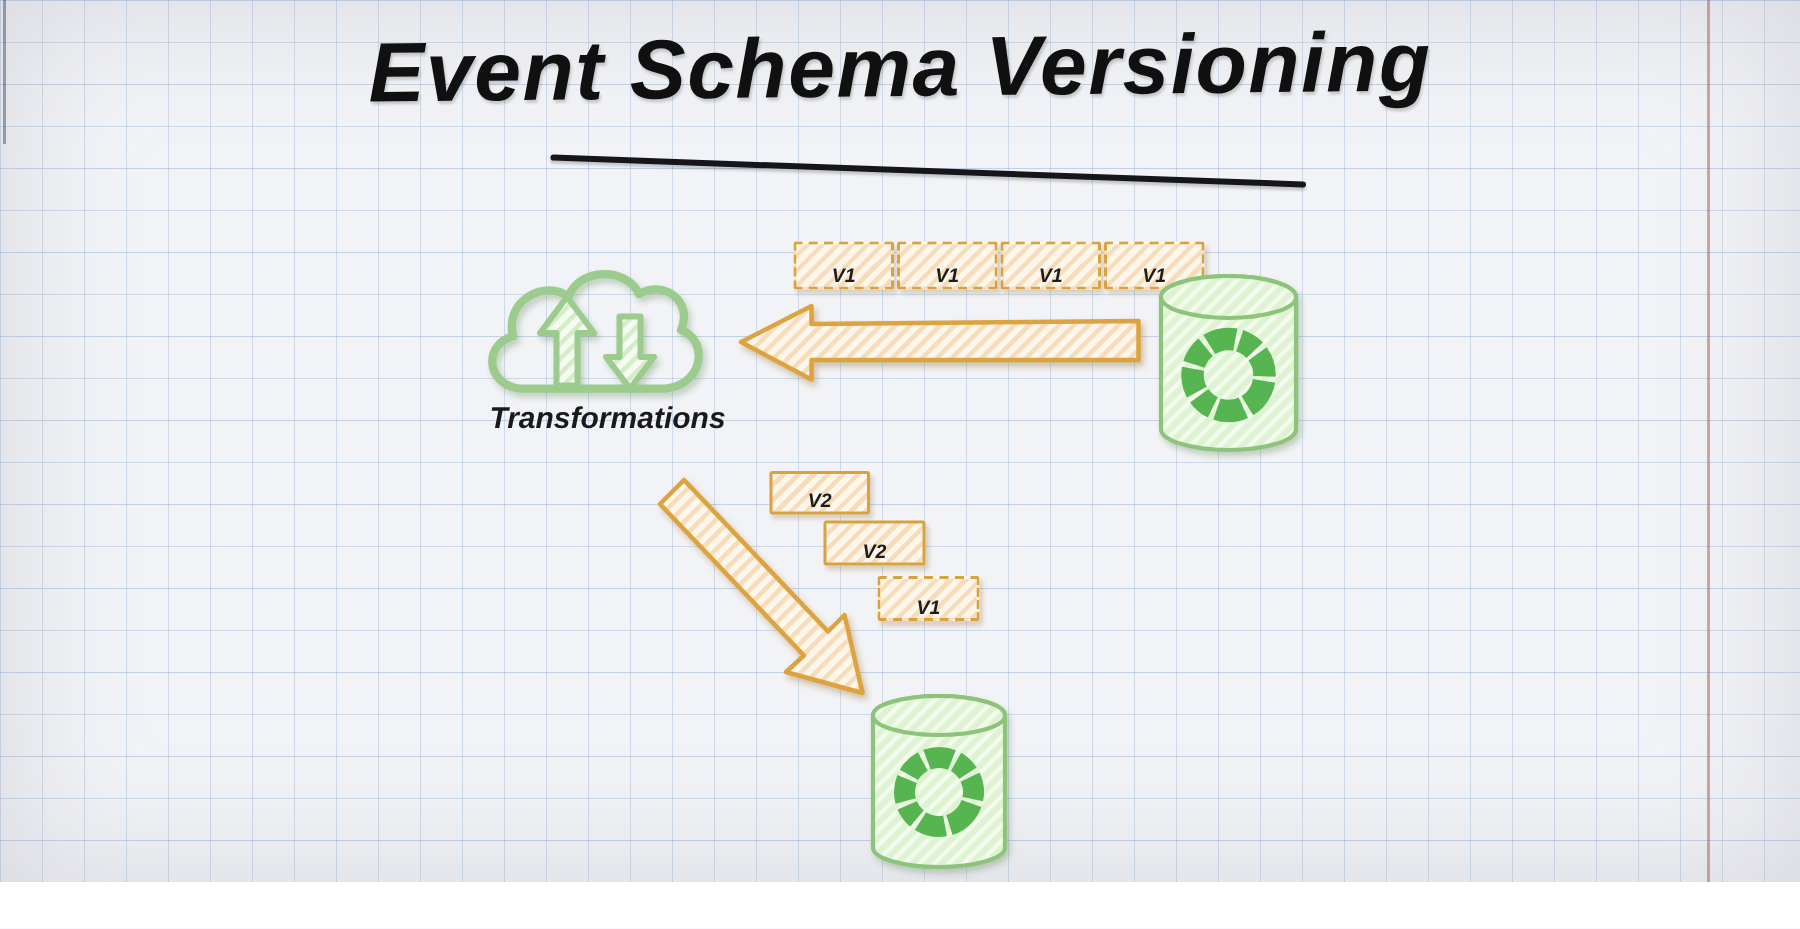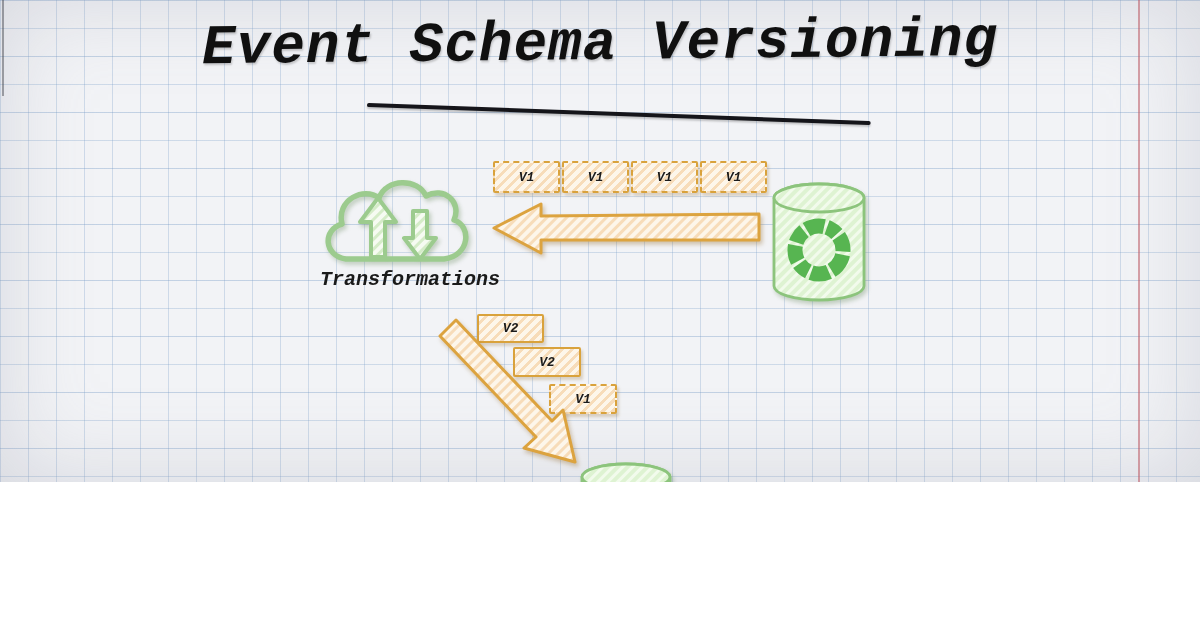--- a/index.html
+++ b/index.html
@@ -1,48 +1,49 @@
 <!DOCTYPE html>
 <html><head>
 <meta charset="utf-8">
 <style>
   html,body{margin:0;padding:0;}
   .page{
     position:relative;
-    width:1200px;height:482px;
+    width:1200px;height:588px;
     overflow:hidden;
     background-color:#f2f3f6;
     background-image:
       repeating-linear-gradient(to right, rgba(122,158,200,0.30) 0 1px, transparent 1px 28px),
       repeating-linear-gradient(to bottom, rgba(122,158,200,0.30) 0 1px, transparent 1px 28px),
       repeating-linear-gradient(to bottom, rgba(110,145,190,0.12) 0 1px, transparent 1px 56px);
     box-shadow: inset 0 0 90px rgba(140,145,160,0.28);
-    font-family:Liberation Mono, monospace;
+    font-family:Liberation Sans, sans-serif;
   }
   .margin-line{position:absolute;top:0;left:1138px;width:2px;height:619px;background:rgba(187,90,100,0.55);}
   .paper-edge{position:absolute;top:0;left:2px;width:2px;height:96px;background:rgba(60,62,72,0.45);}
 
   .title{
     position:absolute;top:12px;left:50%;transform:translateX(-50%) rotate(-0.6deg);
     margin:0;white-space:nowrap;
     font-style:italic;font-weight:bold;font-size:56px;letter-spacing:1px;
     color:#101010;text-shadow:1px 2px 2px rgba(0,0,0,0.18);
   }
   .title-underline{
     position:absolute;left:367px;top:103px;width:504px;height:4px;border-radius:2px;
     background:#15151a;transform:rotate(2.05deg);transform-origin:left center;
     box-shadow:0 2px 2px rgba(0,0,0,0.2);
   }
 
   .event-box{
-    position:absolute;display:flex;align-items:center;justify-content:center;
+    position:absolute;display:flex;align-items:flex-end;justify-content:center;
     border:2px dashed #d9a23c;border-radius:2px;
     background:repeating-linear-gradient(135deg,#fdf6ea 0 4px,#f7dcb9 4px 7px);
     font-style:italic;font-weight:bold;font-size:13px;color:#1c1c1c;
     box-shadow:2px 3px 3px rgba(150,120,70,0.28);
+    margin-left:36px;
   }
   .event-box.solid{border-style:solid;}
 
   .cloud-label{
     position:absolute;left:320px;top:268px;width:170px;text-align:center;
     font-style:italic;font-weight:600;font-size:20px;color:#1a1a1a;
   }
 
   .shape{position:absolute;}
   .green-shadow{filter:drop-shadow(2px 3px 2px rgba(100,135,90,0.35));}

